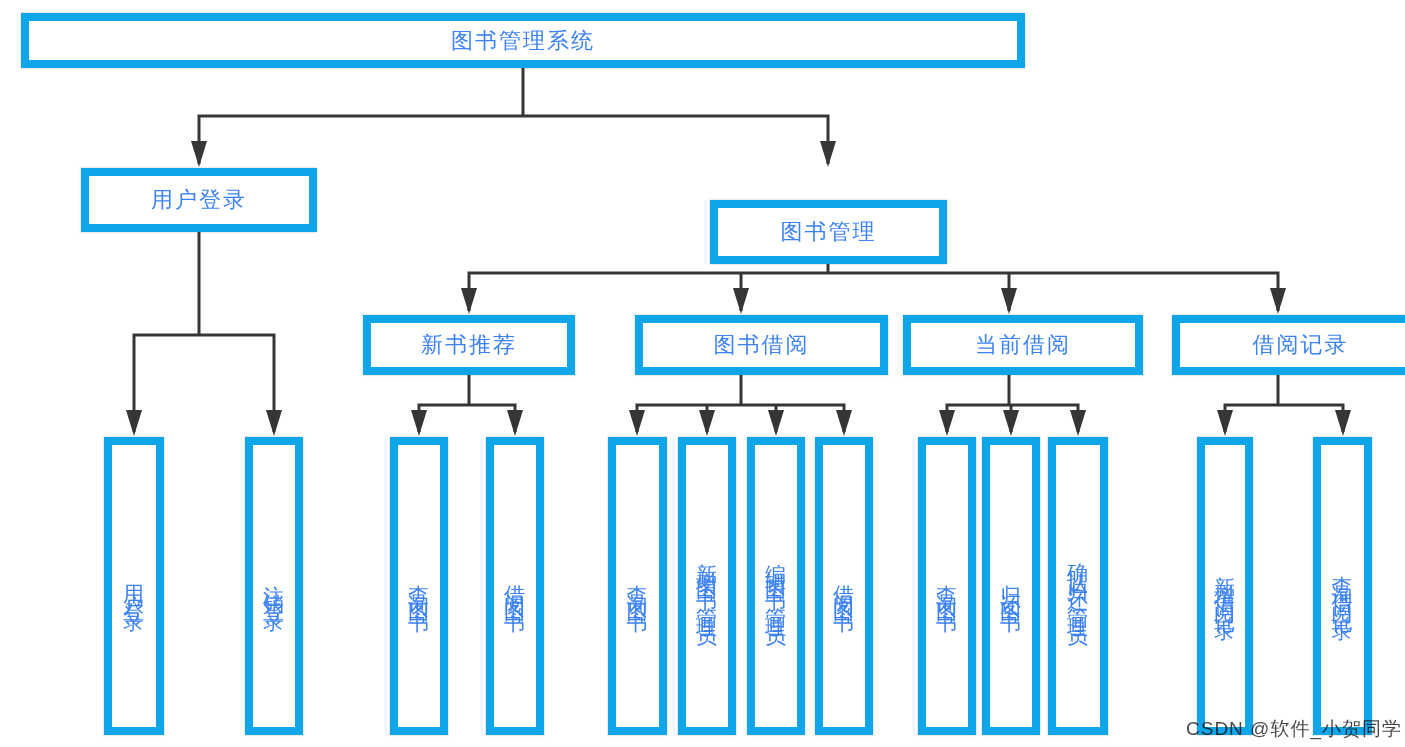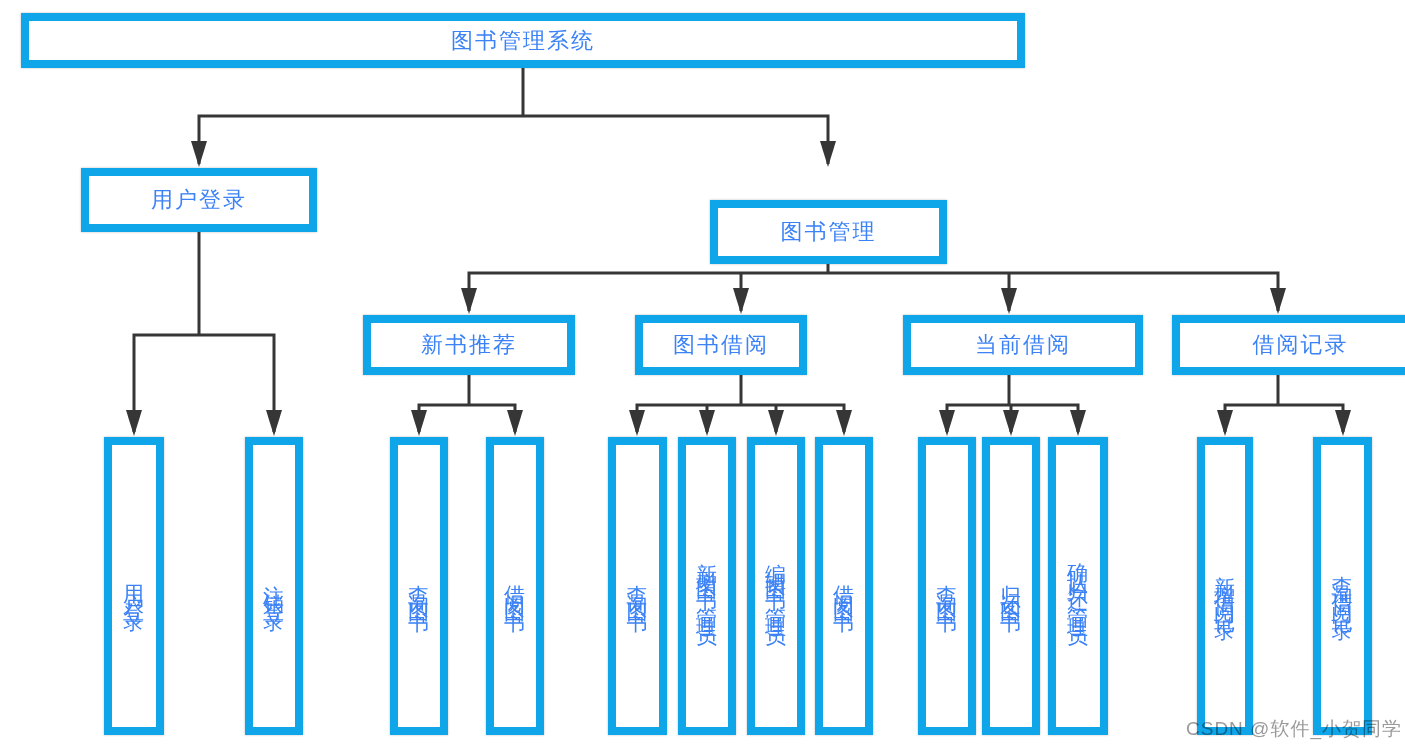--- a/index.html
+++ b/index.html
@@ -22,21 +22,21 @@
   .h span { font-size:22px; letter-spacing:2px; white-space:nowrap; }
   .v span {
     writing-mode:vertical-rl; text-orientation:mixed;
     font-size:21px; letter-spacing:9px; line-height:1;
     white-space:nowrap;
   }
   #watermark {
     position:absolute; z-index:3;
     left:1186px; top:716px;
     font-size:19px; letter-spacing:1px;
-    color:#737373; opacity:.72;
+    color:#000000; opacity:.72;
     mix-blend-mode:multiply;
     white-space:nowrap;
   }
 </style>
 </head>
 <body>
 
 <div id="stage">
 
   <svg id="wires" width="1405" height="747" viewBox="0 0 1405 747">
@@ -89,21 +89,21 @@
   <div class="box h" style="left:81px;top:168px;width:236px;height:64px;">
     <span>用户登录</span>
   </div>
   <div class="box h" style="left:710px;top:168px;width:237px;height:64px;margin-top:32px;">
     <span>图书管理</span>
   </div>
 
   <div class="box h" style="left:363px;top:315px;width:212px;height:60px;">
     <span>新书推荐</span>
   </div>
-  <div class="box h" style="left:635px;top:315px;width:172px;height:60px;">
+  <div class="box h" style="left:635px;top:315px;width:253px;height:60px;">
     <span>图书借阅</span>
   </div>
   <div class="box h" style="left:903px;top:315px;width:240px;height:60px;">
     <span>当前借阅</span>
   </div>
   <div class="box h" style="left:1172px;top:315px;width:257px;height:60px;">
     <span>借阅记录</span>
   </div>
 
   <div class="box v" style="left:104px;top:437px;width:60px;height:298px;">

